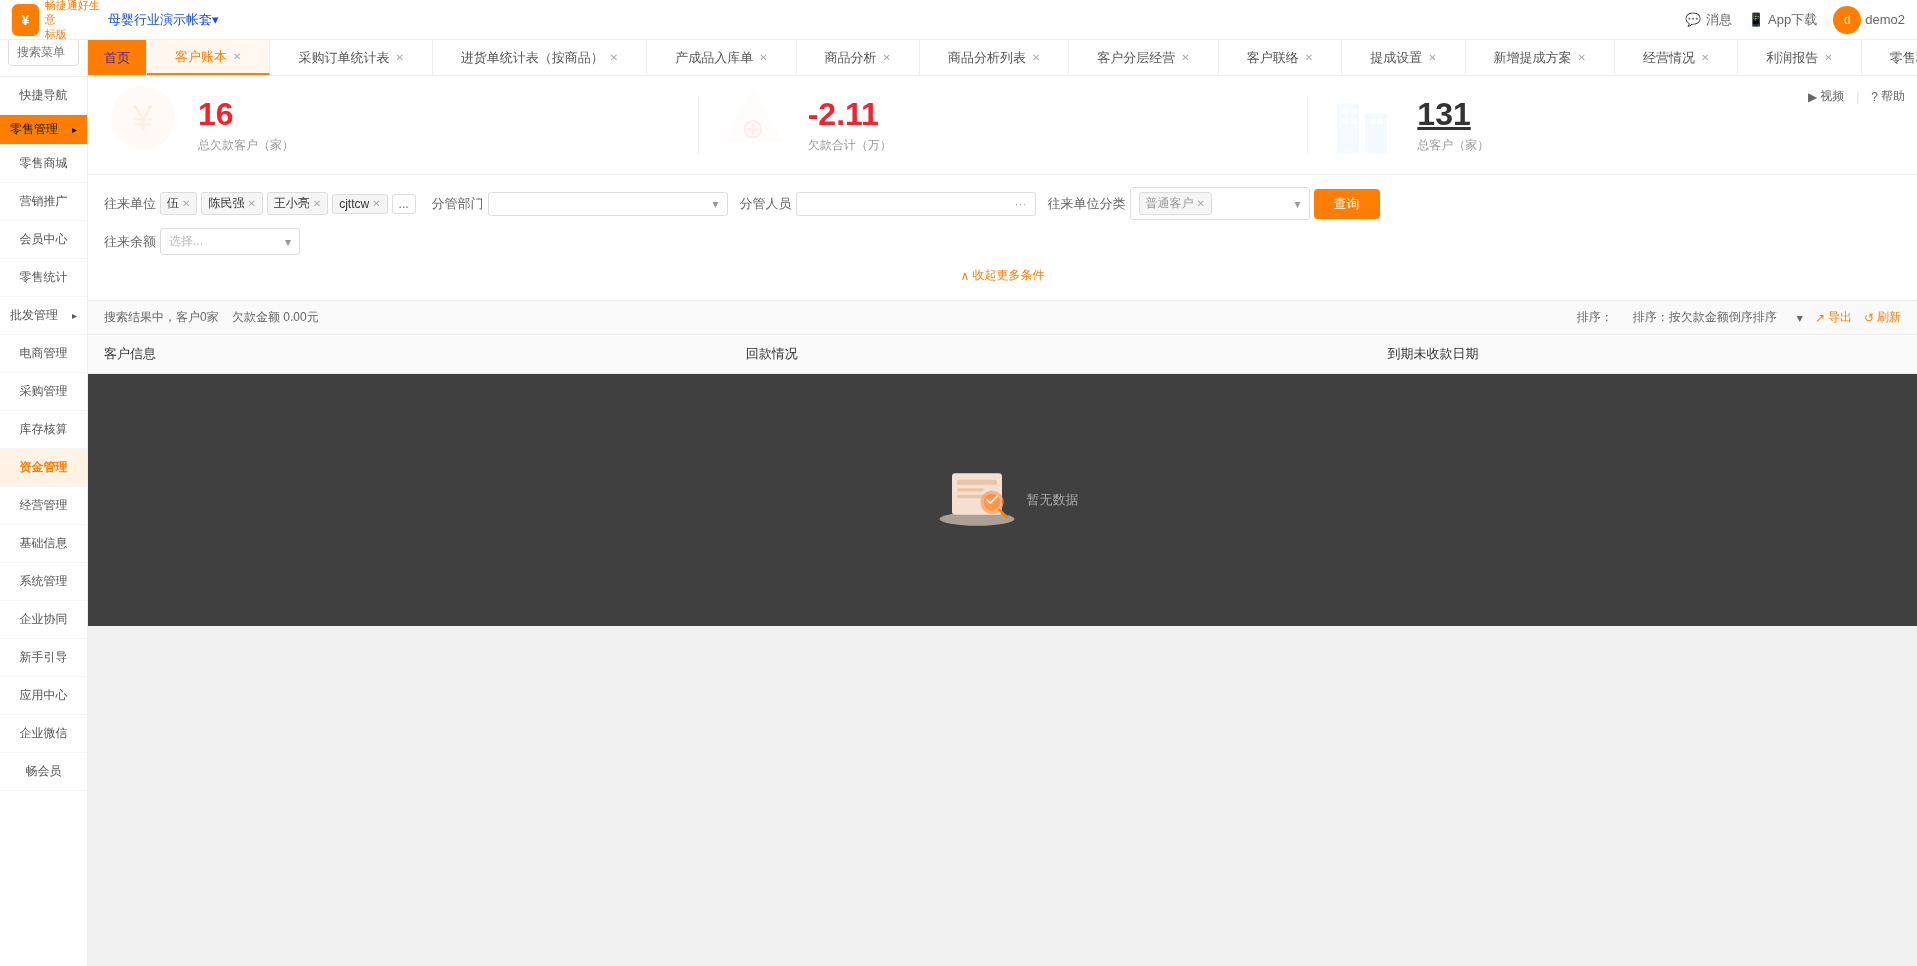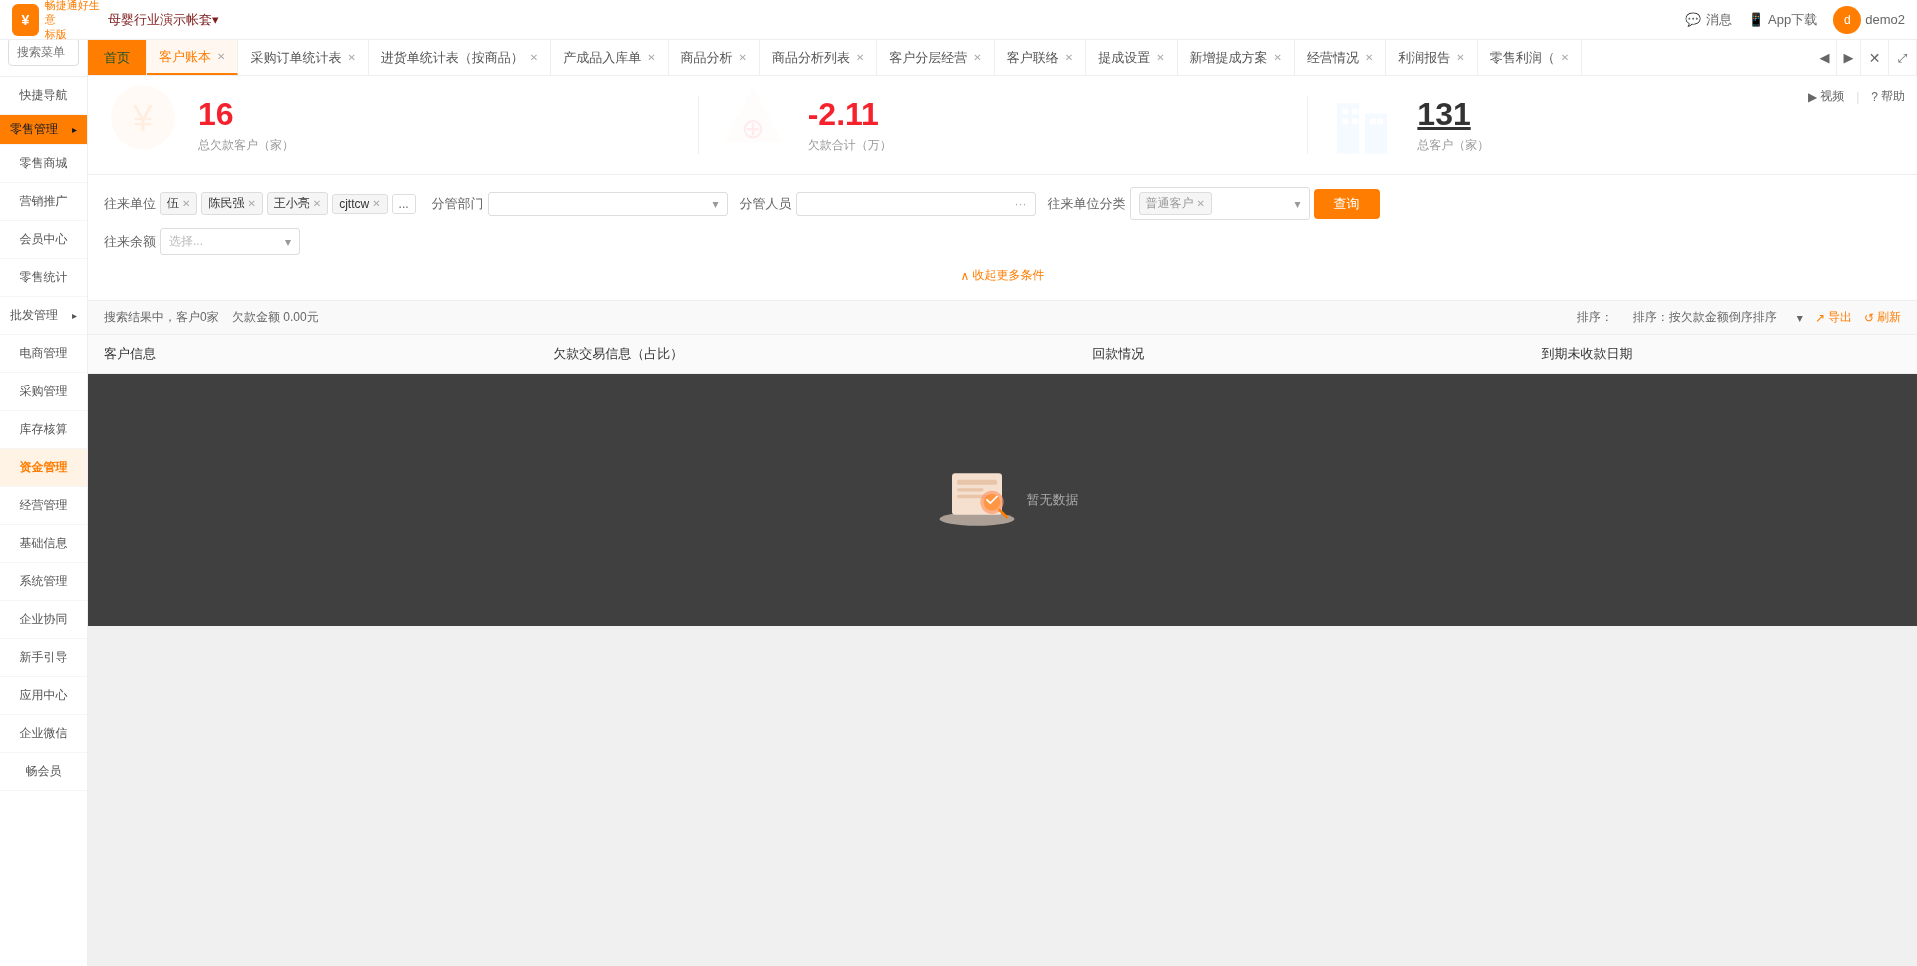--- a/index.html
+++ b/index.html
@@ -45,21 +45,21 @@
     }
     .logo-text {
       font-size: 11px;
       color: #ff7d00;
       line-height: 1.3;
     }
     .store-selector {
       display: flex;
       align-items: center;
       font-size: 13px;
-      color: #7f1d1d;
+      color: #1d4ed8;
       cursor: pointer;
     }
     .top-bar-right {
       display: flex;
       align-items: center;
       gap: 16px;
     }
     .top-bar-action {
       display: flex;
       align-items: center;
@@ -90,42 +90,42 @@
       position: fixed;
       top: 40px;
       left: 88px;
       right: 0;
       z-index: 99;
       overflow: hidden;
     }
     .nav-tab {
       display: flex;
       align-items: center;
-      padding: 0 12px;
+      padding: 0 28px;
       font-size: 13px;
       cursor: pointer;
       white-space: nowrap;
       border-right: 1px solid #eee;
       color: #555;
       gap: 4px;
       position: relative;
     }
     .nav-tab.active {
       color: #ff7d00;
       background: #fff7f0;
       border-bottom: 2px solid #ff7d00;
     }
     .nav-tab .close-icon {
       font-size: 10px;
       color: #aaa;
       margin-left: 2px;
     }
     .nav-tab-home {
       background: #ff7d00;
-      color: #14532d;
+      color: #4c1d95;
       padding: 0 16px;
     }
     .nav-arrows {
       display: flex;
       align-items: center;
       margin-left: auto;
     }
     .nav-arrow-btn {
       width: 24px;
       height: 36px;
@@ -689,21 +689,20 @@
       <div class="action-link">
         <span>↺</span>
         <span>刷新</span>
       </div>
     </div>
   </div>
 
   <div class="data-table">
     <div class="table-header">
       <div class="col-customer">客户信息</div>
-      <div class="col-debt">欠款交易信息（占比）</div>
       <div class="col-repay">回款情况</div>
       <div class="col-date">到期未收款日期</div>
     </div>
 
     <div class="empty-state">
       <svg class="empty-icon" viewBox="0 0 120 90">
         <ellipse cx="60" cy="75" rx="45" ry="8" fill="#f5e0d0" opacity="0.6"></ellipse>
         <rect x="30" y="20" width="60" height="50" rx="4" fill="#f5e0d0"></rect>
         <rect x="36" y="28" width="48" height="6" rx="2" fill="#e8c4a8"></rect>
         <rect x="36" y="38" width="32" height="4" rx="2" fill="#e8c4a8"></rect>

